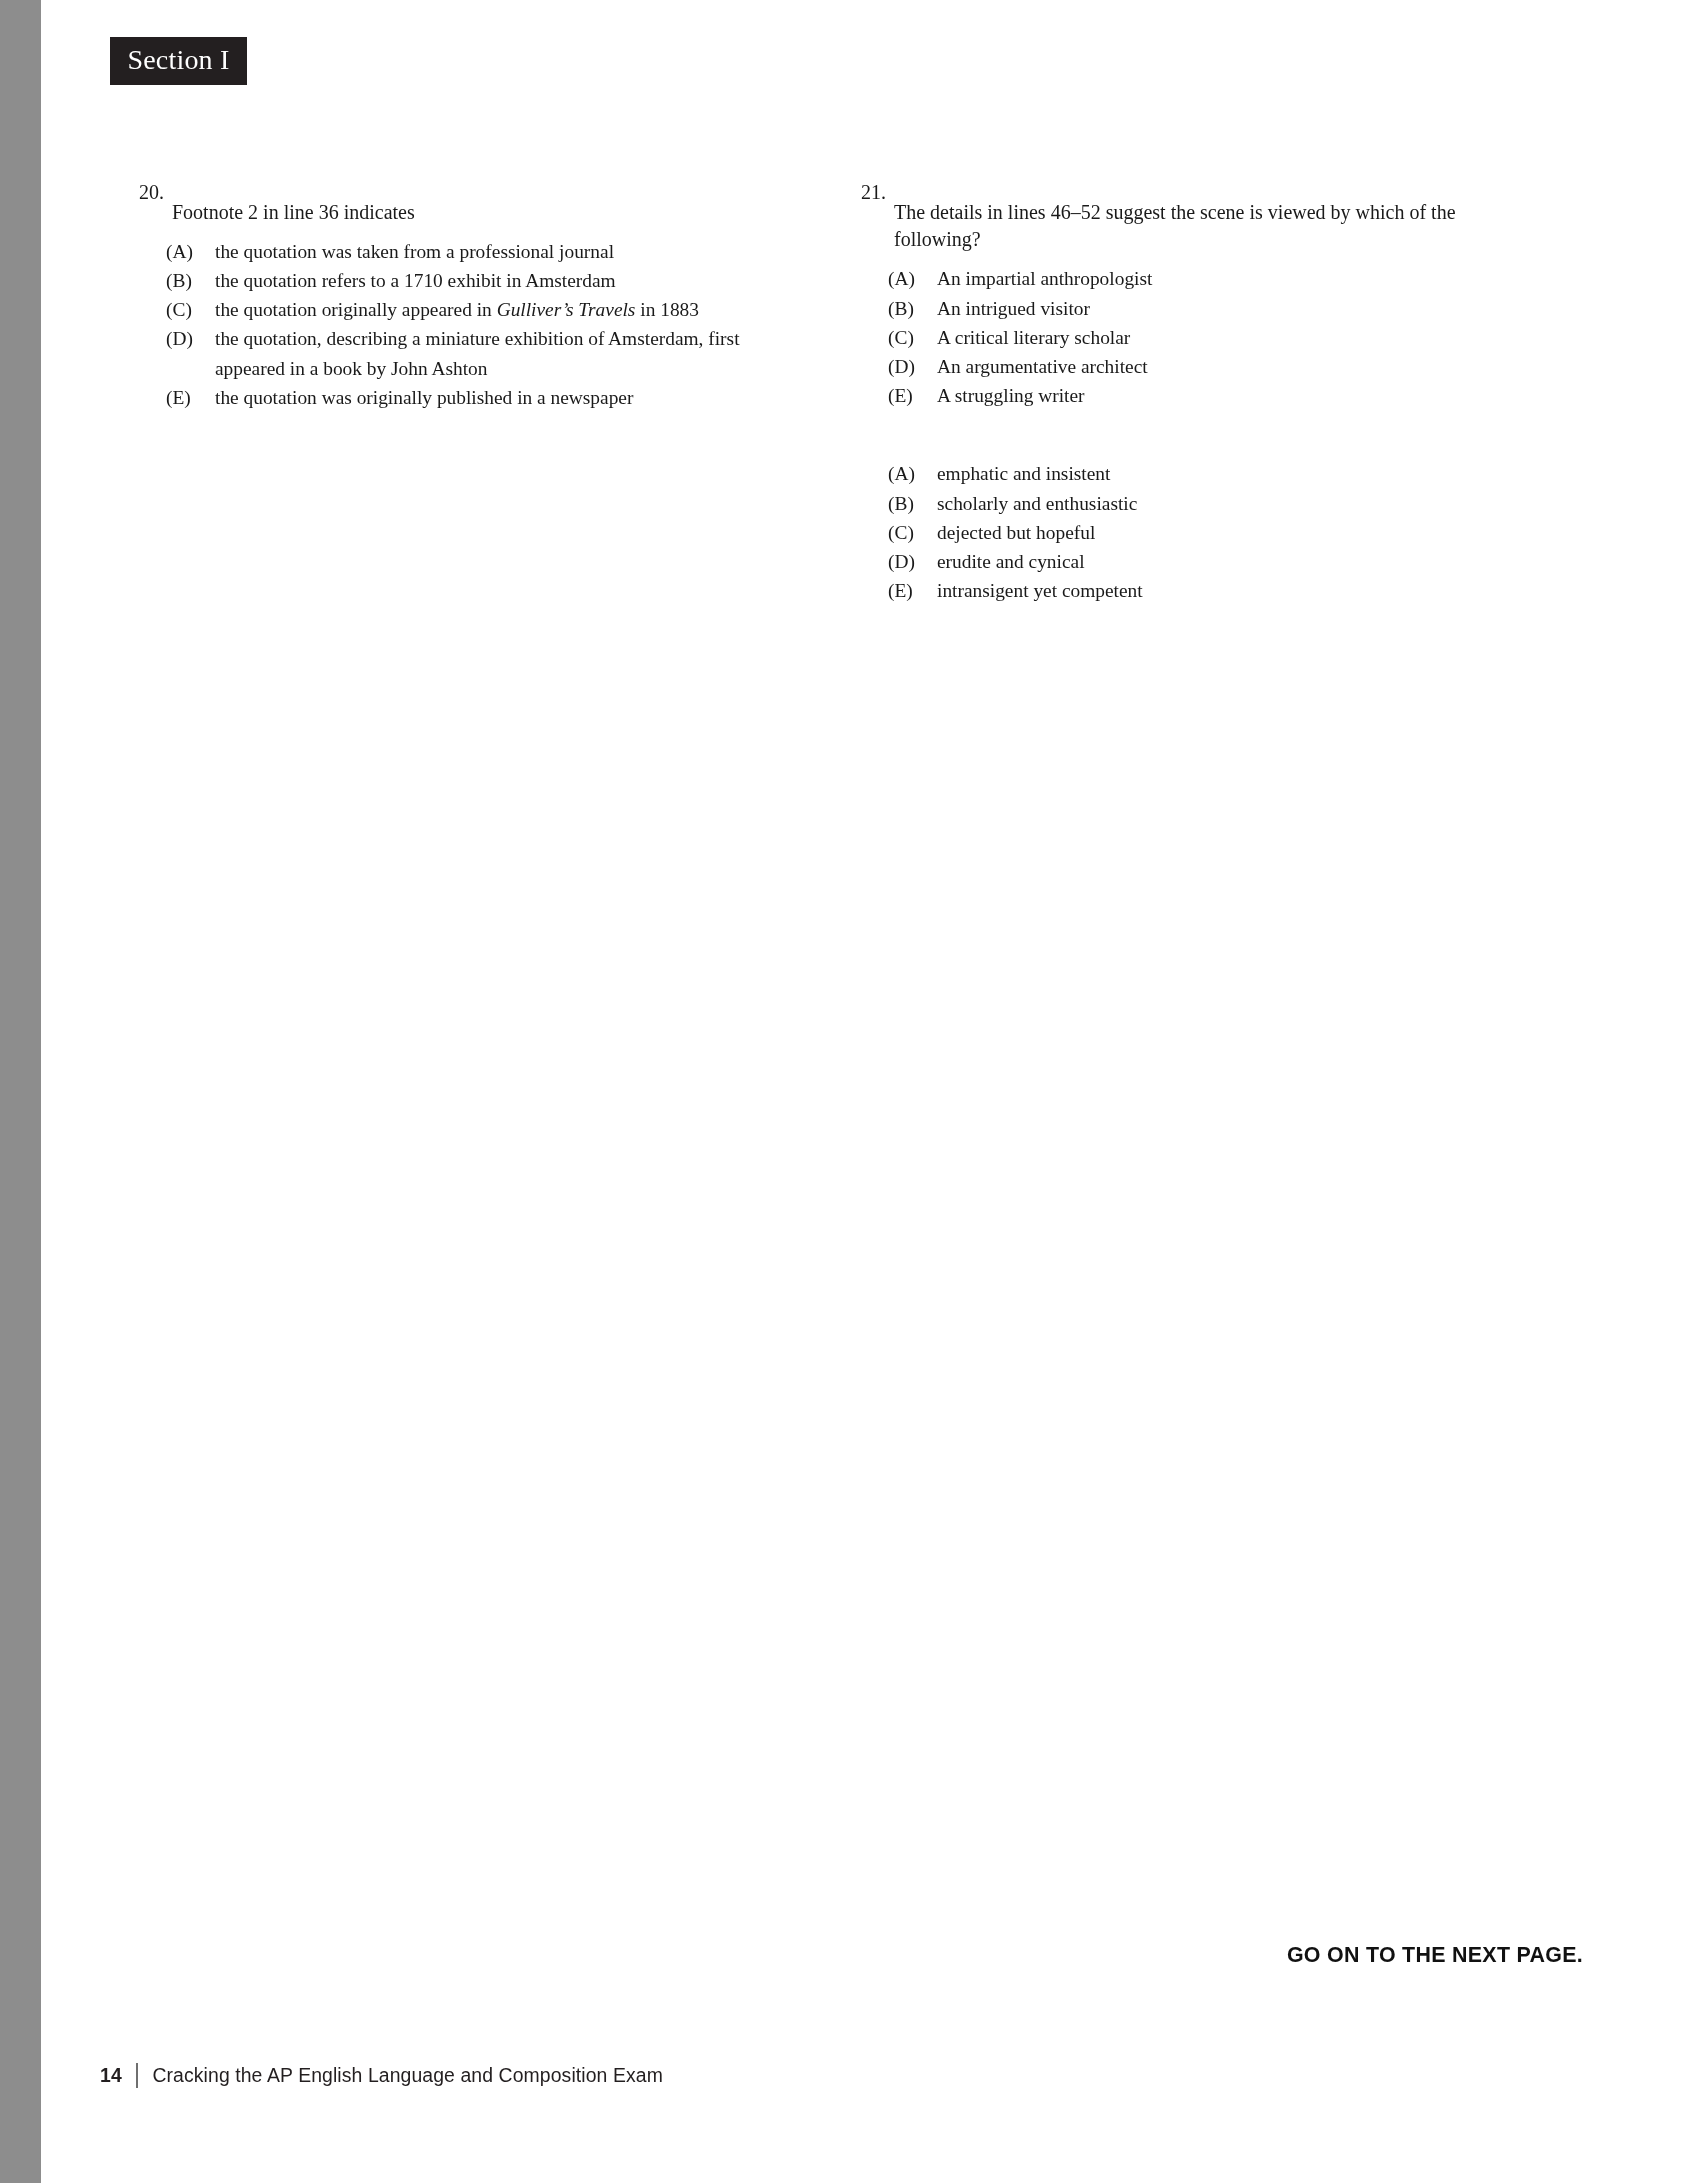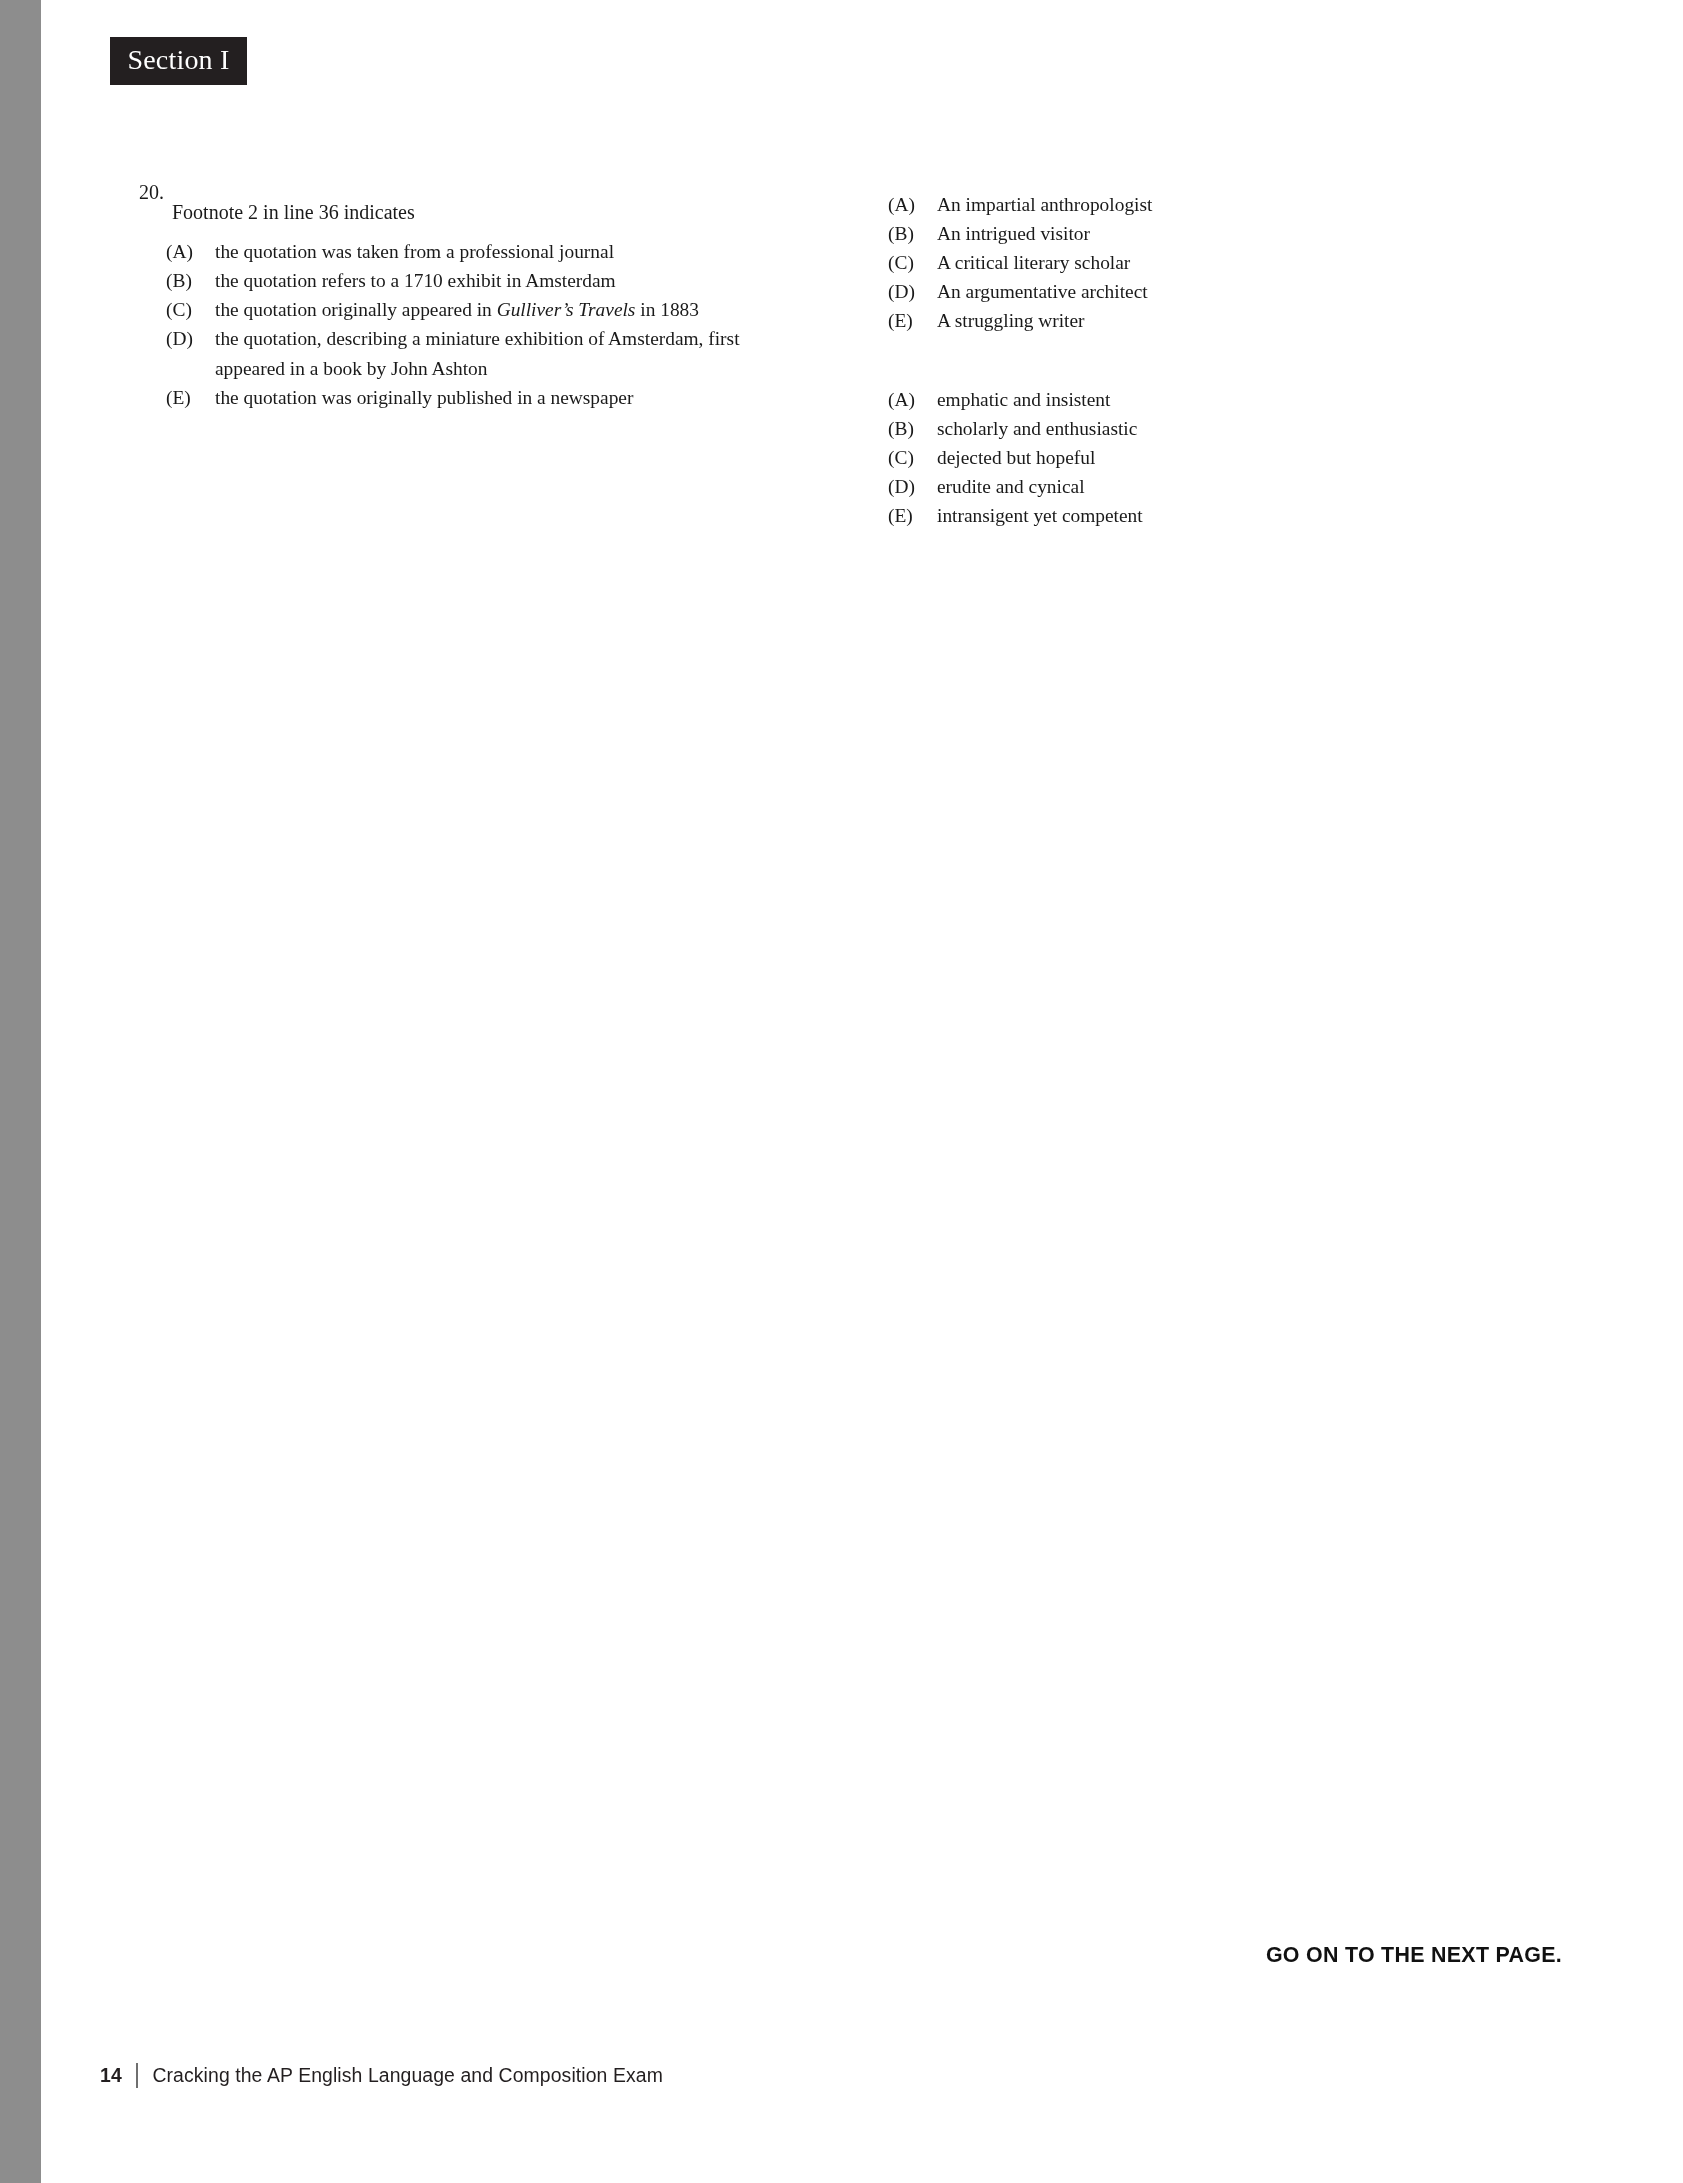--- a/index.html
+++ b/index.html
@@ -97,21 +97,21 @@
     width: 49px;
   }
   .choice-text { flex: 1 1 auto; }
   .choice-text i { font-style: italic; }
 
   .gap-22 { height: 13.4px; }
 
   
   .goon {
     position: absolute;
-    right: 122px;
+    right: 101px;
     top: 1943px;
     font-family: "Liberation Sans", sans-serif;
     font-weight: bold;
     font-size: 21.4px;
     letter-spacing: 0.3px;
     color: #111111;
     white-space: nowrap;
   }
   
   .footer {
@@ -180,20 +180,24 @@
             <span class="choice-text">the quotation was originally published in a newspaper</span>
           </div>
         </div>
       </div>
 
     </div>
 
     <div class="col col-right">
 
       <div class="q-block">
+        <div class="q-stem">
+          <span class="q-num">21.</span>
+          <span class="q-text">The details in lines 46–52 suggest the scene is viewed by which of the following?</span>
+        </div>
         <div class="choices">
           <div class="choice">
             <span class="choice-letter">(A)</span>
             <span class="choice-text">An impartial anthropologist</span>
           </div>
           <div class="choice">
             <span class="choice-letter">(B)</span>
             <span class="choice-text">An intrigued visitor</span>
           </div>
           <div class="choice">

